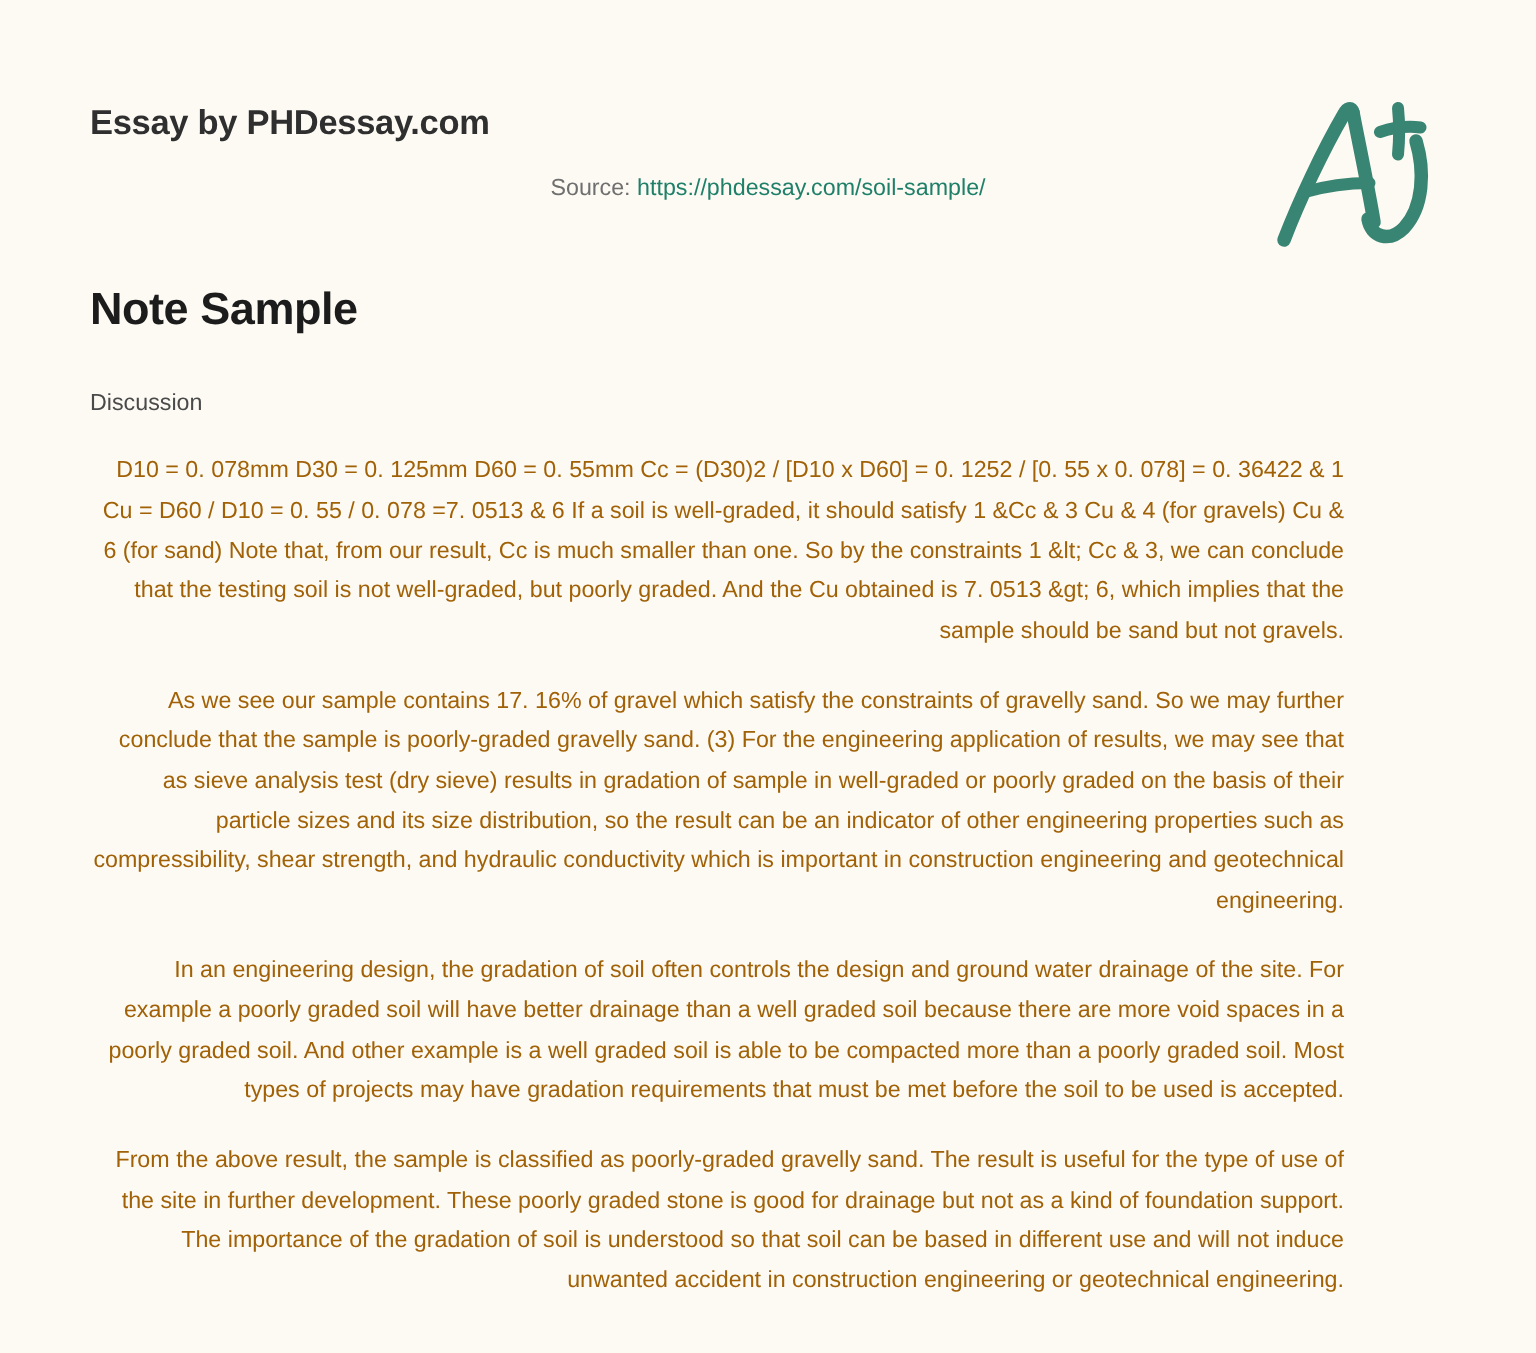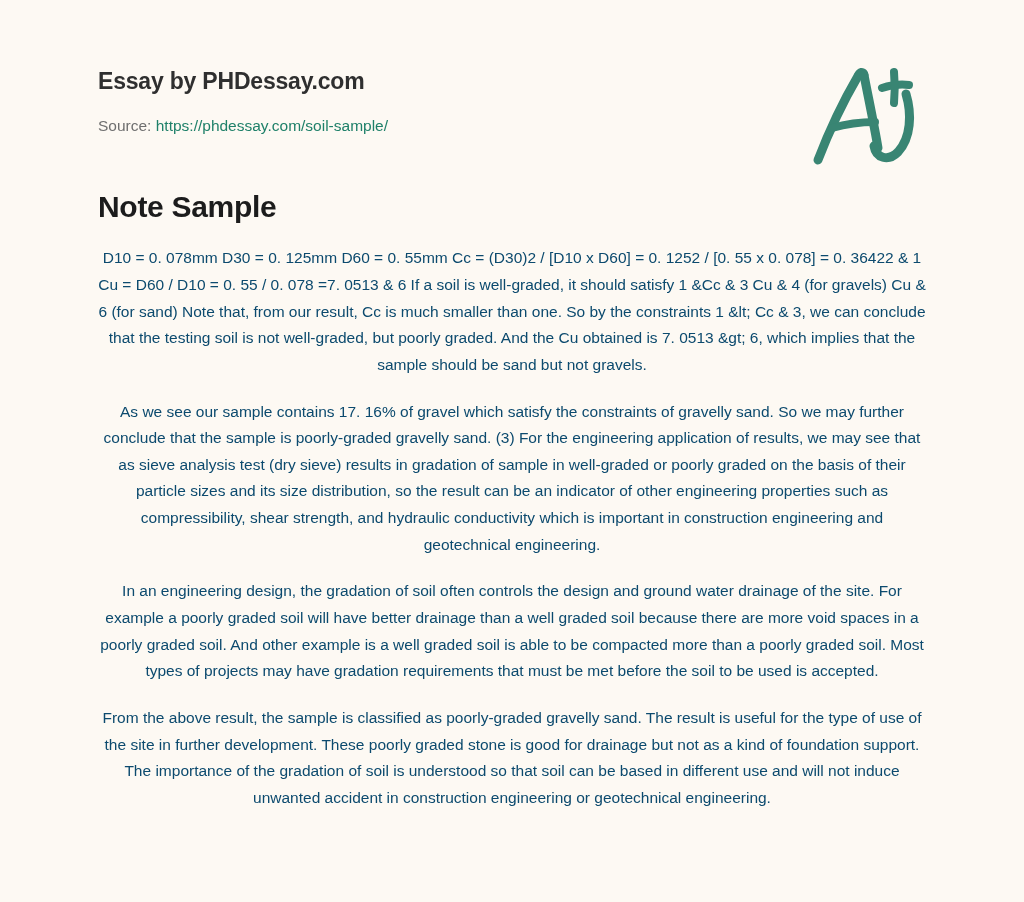--- a/index.html
+++ b/index.html
@@ -13,21 +13,21 @@
     font-family: "Liberation Sans", sans-serif;
     color: #3d3d3d;
     overflow: hidden;
   }
 
   .page {
     position: relative;
     width: 1024px;
     height: 902px;
     box-sizing: border-box;
-    padding: 0 98px;
+    padding: 0 60px;
   }
 
   
   .header {
     position: relative;
     padding-top: 68px;
   }
 
   .brand-line {
     font-size: 23px;
@@ -36,20 +36,21 @@
     color: #2f2f2f;
     line-height: 1.2;
     margin: 0;
   }
 
   .source-line {
     margin: 20px 0 0 0;
     font-size: 15.5px;
     line-height: 1.3;
     color: #6f6f6f;
+    text-align: center;
   }
 
   .source-link {
     color: #1f8069;
     text-decoration: none;
   }
 
   .logo {
     position: absolute;
     top: 62px;
@@ -77,23 +78,23 @@
     margin: 32px 0 0 0;
     font-size: 15.5px;
     line-height: 1.55;
     color: #4a4a4a;
   }
 
   .body-para {
     margin: 20px 0 0 0;
     font-size: 15.5px;
     line-height: 1.72;
-    color: #0c4a6e;
+    color: #a16207;
     max-width: 836px;
-    text-align: center;
+    text-align: right;
   }
 </style>
 </head>
 <body>
 
 <div class="page">
 
   <div class="header">
 
     <p class="brand-line">Essay by PHDessay.com</p>
@@ -121,20 +122,21 @@
         </g>
       </svg>
     </div>
 
   </div>
 
   <div class="article">
 
     <h1 class="article-title">Note Sample</h1>
 
+    <p class="section-label">Discussion</p>
 
     <p class="body-para">D10 = 0. 078mm D30 = 0. 125mm D60 = 0. 55mm Cc = (D30)2 / [D10 x D60] = 0. 1252 / [0. 55 x 0. 078] = 0. 36422 &amp; 1 Cu = D60 / D10 = 0. 55 / 0. 078 =7. 0513 &amp; 6 If a soil is well-graded, it should satisfy 1 &amp;Cc &amp; 3 Cu &amp; 4 (for gravels) Cu &amp; 6 (for sand) Note that, from our result, Cc is much smaller than one. So by the constraints 1 &amp;lt; Cc &amp; 3, we can conclude that the testing soil is not well-graded, but poorly graded. And the Cu obtained is 7. 0513 &amp;gt; 6, which implies that the sample should be sand but not gravels.</p>
 
     <p class="body-para">As we see our sample contains 17. 16% of gravel which satisfy the constraints of gravelly sand. So we may further conclude that the sample is poorly-graded gravelly sand. (3) For the engineering application of results, we may see that as sieve analysis test (dry sieve) results in gradation of sample in well-graded or poorly graded on the basis of their particle sizes and its size distribution, so the result can be an indicator of other engineering properties such as compressibility, shear strength, and hydraulic conductivity which is important in construction engineering and geotechnical engineering.</p>
 
     <p class="body-para">In an engineering design, the gradation of soil often controls the design and ground water drainage of the site. For example a poorly graded soil will have better drainage than a well graded soil because there are more void spaces in a poorly graded soil. And other example is a well graded soil is able to be compacted more than a poorly graded soil. Most types of projects may have gradation requirements that must be met before the soil to be used is accepted.</p>
 
 
     <p class="body-para">From the above result, the sample is classified as poorly-graded gravelly sand. The result is useful for the type of use of the site in further development. These poorly graded stone is good for drainage but not as a kind of foundation support. The importance of the gradation of soil is understood so that soil can be based in different use and will not induce unwanted accident in construction engineering or geotechnical engineering.</p>
 

